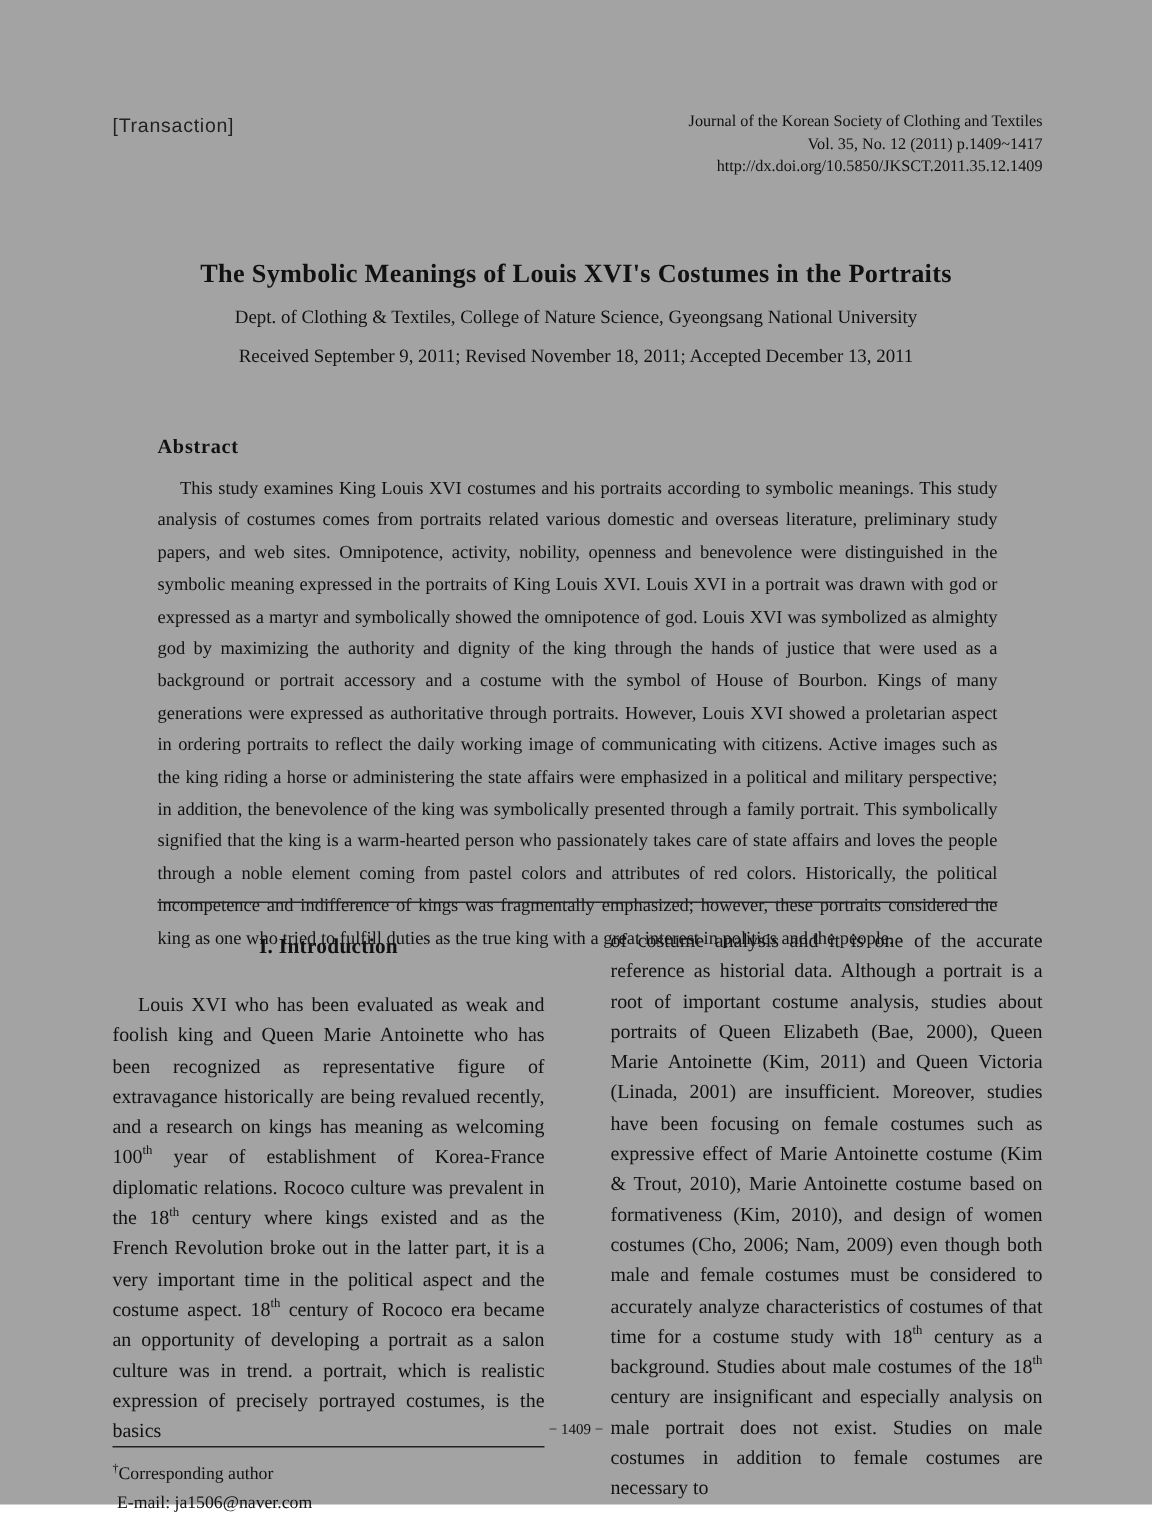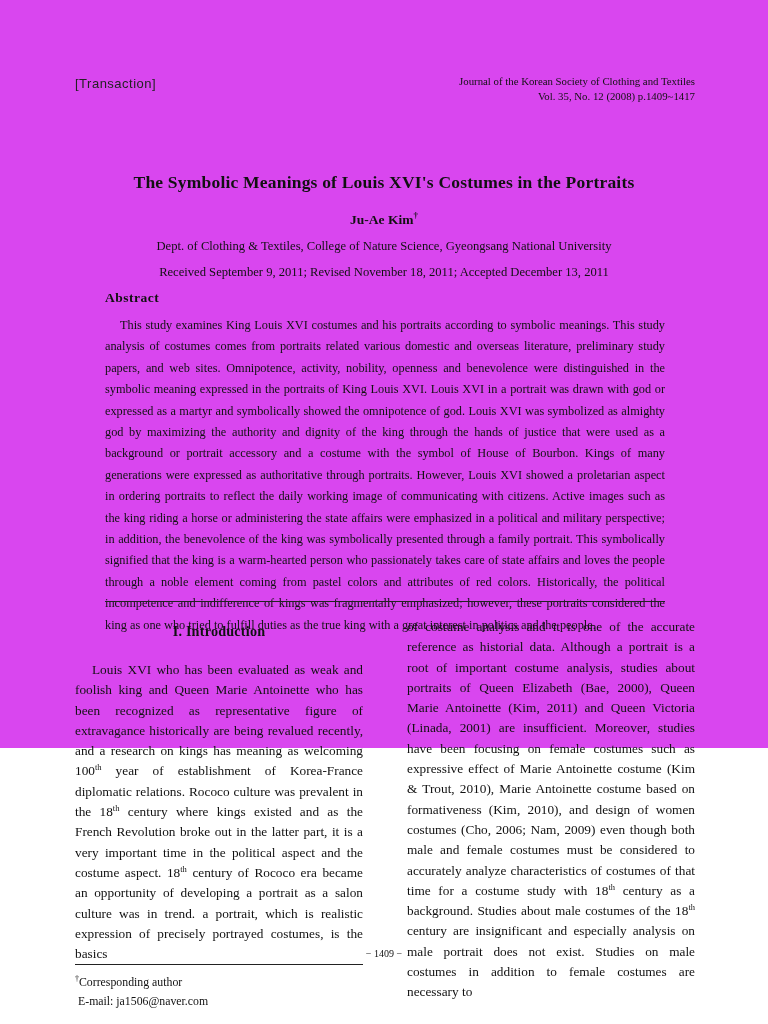--- a/index.html
+++ b/index.html
@@ -8,22 +8,22 @@
     width: 768px;
     height: 1024px;
     position: relative;
     font-family: "Liberation Serif", serif;
     color: #111111;
     overflow: hidden;
   }
   .page {
     position: absolute;
     left: 0; top: 0;
-    width: 768px; height: 748px;
-    background: #d946ef;
+    width: 768px; height: 1003px;
+    background: #a3a3a3;
   }
   
   .header-row {
     position: absolute;
     left: 75px; right: 73px; top: 74px;
     display: flex;
     justify-content: space-between;
     align-items: flex-start;
   }
   .transaction-tag {
@@ -154,27 +154,27 @@
 </style>
 </head>
 <body>
 
 <div class="page">
 
   <div class="header-row">
     <div class="transaction-tag">[Transaction]</div>
     <div class="journal-info">
       <div>Journal of the Korean Society of Clothing and Textiles</div>
-      <div>Vol. 35, No. 12 (2008) p.1409~1417</div>
+      <div>Vol. 35, No. 12 (2011) p.1409~1417</div>
+      <div>http://dx.doi.org/10.5850/JKSCT.2011.35.12.1409</div>
     </div>
   </div>
 
   <div class="title-block">
     <div class="paper-title">The Symbolic Meanings of Louis XVI's Costumes in the Portraits</div>
-    <div class="author-line"><span>Ju-Ae Kim</span><sup>†</sup></div>
     <div class="affiliation-line">Dept. of Clothing &amp; Textiles, College of Nature Science, Gyeongsang National University</div>
     <div class="history-line">Received September 9, 2011; Revised November 18, 2011; Accepted December 13, 2011</div>
   </div>
 
   <div class="abstract-block">
     <div class="abstract-heading">Abstract</div>
     <p class="abstract-body">This study examines King Louis XVI costumes and his portraits according to symbolic meanings. This study analysis of costumes comes from portraits related various domestic and overseas literature, preliminary study papers, and web sites. Omnipotence, activity, nobility, openness and benevolence were distinguished in the symbolic meaning expressed in the portraits of King Louis XVI. Louis XVI in a portrait was drawn with god or expressed as a martyr and symbolically showed the omnipotence of god. Louis XVI was symbolized as almighty god by maximizing the authority and dignity of the king through the hands of justice that were used as a background or portrait accessory and a costume with the symbol of House of Bourbon. Kings of many generations were expressed as authoritative through portraits. However, Louis XVI showed a proletarian aspect in ordering portraits to reflect the daily working image of communicating with citizens. Active images such as the king riding a horse or administering the state affairs were emphasized in a political and military perspective; in addition, the benevolence of the king was symbolically presented through a family portrait. This symbolically signified that the king is a warm-hearted person who passionately takes care of state affairs and loves the people through a noble element coming from pastel colors and attributes of red colors. Historically, the political incompetence and indifference of kings was fragmentally emphasized; however, these portraits considered the king as one who tried to fulfill duties as the true king with a great interest in politics and the people.</p>
   </div>
 
   <hr class="abstract-rule">

